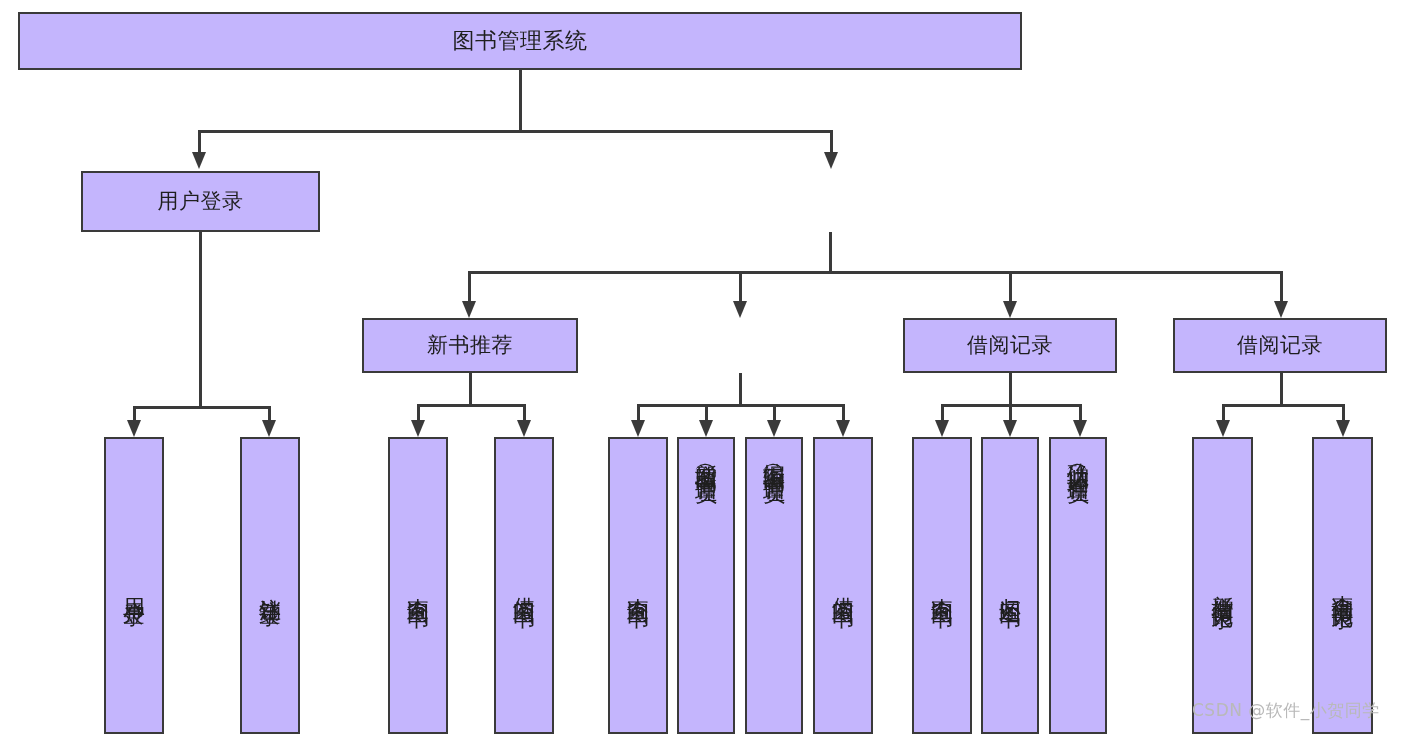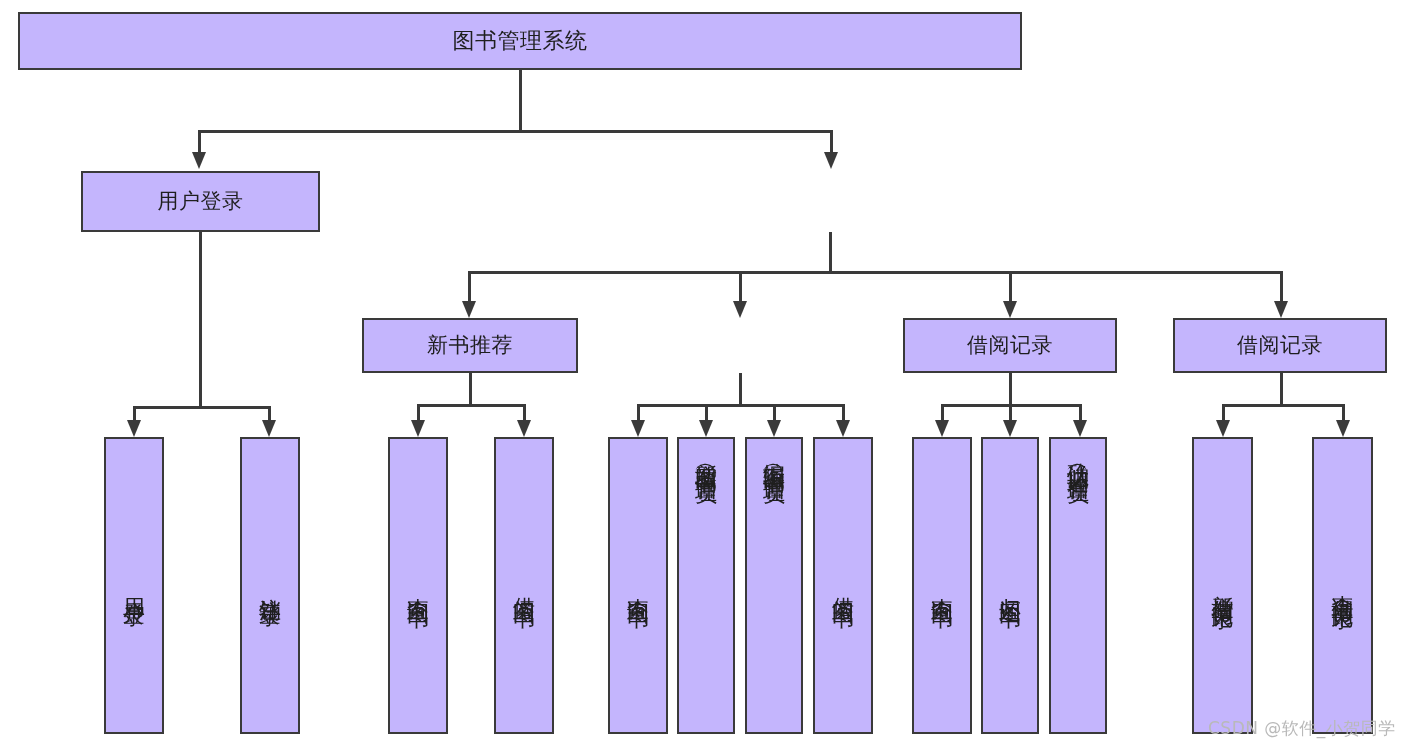--- a/index.html
+++ b/index.html
@@ -206,15 +206,15 @@
     <span class="label">确认归还（管理员）</span>
   </div>
 
   <div class="node leaf center" style="left:1192px;top:437px;width:61px;height:297px;">
     <span class="label">新增借阅记录</span>
   </div>
   <div class="node leaf center" style="left:1312px;top:437px;width:61px;height:297px;">
     <span class="label">查询借阅记录</span>
   </div>
 
-  <div id="watermark" style="left:1192px;top:717px;padding-left:16px;">CSDN @软件_小贺同学</div>
+  <div id="watermark" style="left:1192px;top:699px;">CSDN @软件_小贺同学</div>
 
 </div>
 
 </body></html>

